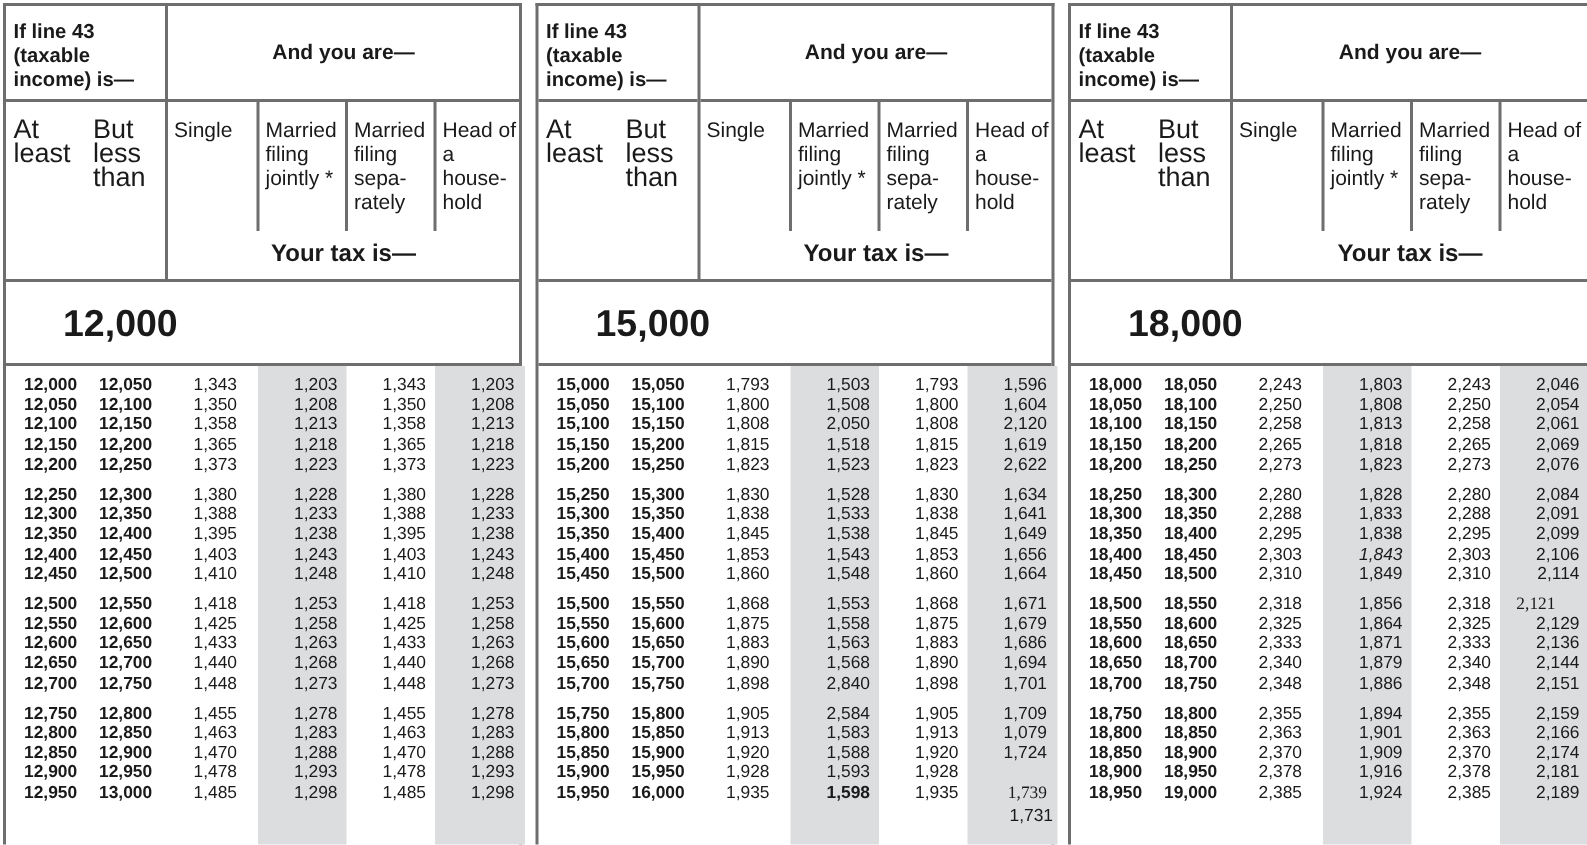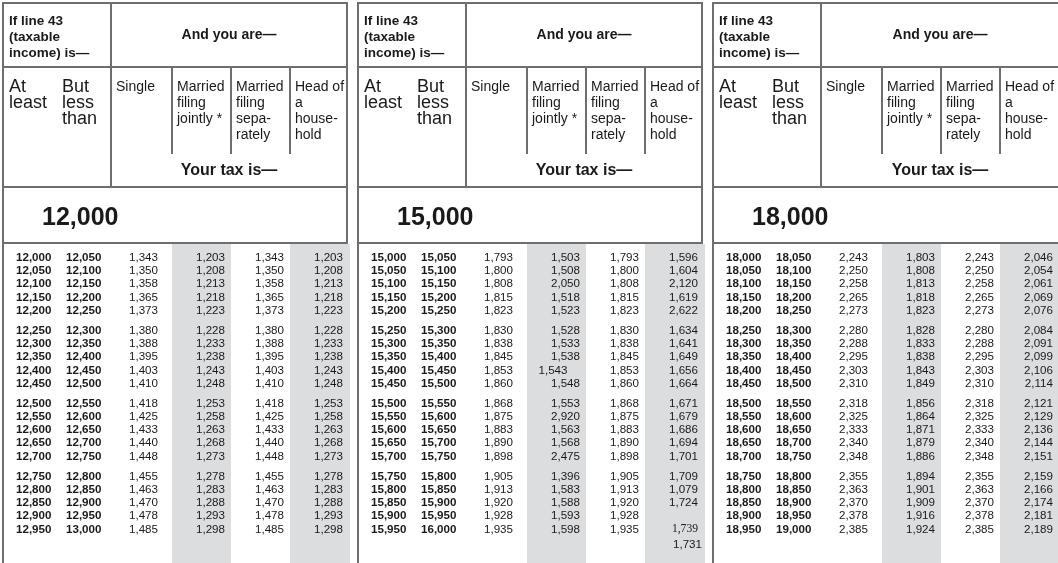--- a/index.html
+++ b/index.html
@@ -363,21 +363,21 @@
             <span class="cell b" style="left: 62px; width: 48px;">15,400</span>
             <span class="cell r" style="left: 108px; width: 46px;">1,845</span>
             <span class="cell r" style="left: 167px; width: 54px;">1,538</span>
             <span class="cell r" style="left: 226px; width: 54px;">1,845</span>
             <span class="cell r" style="left: 285px; width: 54px;">1,649</span>
           </div>
           <div class="row">
             <span class="cell b" style="left: 12px; width: 44px;">15,400</span>
             <span class="cell b" style="left: 62px; width: 48px;">15,450</span>
             <span class="cell r" style="left: 108px; width: 46px;">1,853</span>
-            <span class="cell r" style="left: 167px; width: 54px; text-align: center;">1,543</span>
+            <span class="cell r" style="left: 167px; width: 54px;">1,543</span>
             <span class="cell r" style="left: 226px; width: 54px;">1,853</span>
             <span class="cell r" style="left: 285px; width: 54px;">1,656</span>
           </div>
           <div class="row">
             <span class="cell b" style="left: 12px; width: 44px;">15,450</span>
             <span class="cell b" style="left: 62px; width: 48px;">15,500</span>
             <span class="cell r" style="left: 108px; width: 46px;">1,860</span>
             <span class="cell r" style="left: 167px; width: 54px;">1,548</span>
             <span class="cell r" style="left: 226px; width: 54px;">1,860</span>
             <span class="cell r" style="left: 285px; width: 54px;">1,664</span>
@@ -389,21 +389,21 @@
             <span class="cell b" style="left: 62px; width: 48px;">15,550</span>
             <span class="cell r" style="left: 108px; width: 46px;">1,868</span>
             <span class="cell r" style="left: 167px; width: 54px;">1,553</span>
             <span class="cell r" style="left: 226px; width: 54px;">1,868</span>
             <span class="cell r" style="left: 285px; width: 54px;">1,671</span>
           </div>
           <div class="row">
             <span class="cell b" style="left: 12px; width: 44px;">15,550</span>
             <span class="cell b" style="left: 62px; width: 48px;">15,600</span>
             <span class="cell r" style="left: 108px; width: 46px;">1,875</span>
-            <span class="cell r" style="left: 167px; width: 54px;">2,920</span>
+            <span class="cell r" style="left: 167px; width: 54px;">1,558</span>
             <span class="cell r" style="left: 226px; width: 54px;">1,875</span>
             <span class="cell r" style="left: 285px; width: 54px;">1,679</span>
           </div>
           <div class="row">
             <span class="cell b" style="left: 12px; width: 44px;">15,600</span>
             <span class="cell b" style="left: 62px; width: 48px;">15,650</span>
             <span class="cell r" style="left: 108px; width: 46px;">1,883</span>
             <span class="cell r" style="left: 167px; width: 54px;">1,563</span>
             <span class="cell r" style="left: 226px; width: 54px;">1,883</span>
             <span class="cell r" style="left: 285px; width: 54px;">1,686</span>
@@ -413,31 +413,31 @@
             <span class="cell b" style="left: 62px; width: 48px;">15,700</span>
             <span class="cell r" style="left: 108px; width: 46px;">1,890</span>
             <span class="cell r" style="left: 167px; width: 54px;">1,568</span>
             <span class="cell r" style="left: 226px; width: 54px;">1,890</span>
             <span class="cell r" style="left: 285px; width: 54px;">1,694</span>
           </div>
           <div class="row">
             <span class="cell b" style="left: 12px; width: 44px;">15,700</span>
             <span class="cell b" style="left: 62px; width: 48px;">15,750</span>
             <span class="cell r" style="left: 108px; width: 46px;">1,898</span>
-            <span class="cell r" style="left: 167px; width: 54px;">2,475</span>
+            <span class="cell r" style="left: 167px; width: 54px;">2,840</span>
             <span class="cell r" style="left: 226px; width: 54px;">1,898</span>
             <span class="cell r" style="left: 285px; width: 54px;">1,701</span>
           </div>
         </div>
         <div class="grp">
           <div class="row">
             <span class="cell b" style="left: 12px; width: 44px;">15,750</span>
             <span class="cell b" style="left: 62px; width: 48px;">15,800</span>
             <span class="cell r" style="left: 108px; width: 46px;">1,905</span>
-            <span class="cell r" style="left: 167px; width: 54px;">1,396</span>
+            <span class="cell r" style="left: 167px; width: 54px;">2,584</span>
             <span class="cell r" style="left: 226px; width: 54px;">1,905</span>
             <span class="cell r" style="left: 285px; width: 54px;">1,709</span>
           </div>
           <div class="row">
             <span class="cell b" style="left: 12px; width: 44px;">15,800</span>
             <span class="cell b" style="left: 62px; width: 48px;">15,850</span>
             <span class="cell r" style="left: 108px; width: 46px;">1,913</span>
             <span class="cell r" style="left: 167px; width: 54px;">1,583</span>
             <span class="cell r" style="left: 226px; width: 54px;">1,913</span>
             <span class="cell r" style="left: 285px; width: 54px;">1,079</span>
@@ -455,21 +455,21 @@
             <span class="cell b" style="left: 62px; width: 48px;">15,950</span>
             <span class="cell r" style="left: 108px; width: 46px;">1,928</span>
             <span class="cell r" style="left: 167px; width: 54px;">1,593</span>
             <span class="cell r" style="left: 226px; width: 54px;">1,928</span>
             <span class="cell r" style="left: 289px; width: 54px; margin-top: 29px;">1,731</span>
           </div>
           <div class="row">
             <span class="cell b" style="left: 12px; width: 44px;">15,950</span>
             <span class="cell b" style="left: 62px; width: 48px;">16,000</span>
             <span class="cell r" style="left: 108px; width: 46px;">1,935</span>
-            <span class="cell r" style="left: 167px; width: 54px;">1,598</span>
+            <span class="cell r" style="left: 167px; width: 54px; font-weight: bold;">1,598</span>
             <span class="cell r" style="left: 226px; width: 54px;">1,935</span>
             <span class="cell r" style="left: 285px; width: 54px; font-family: Liberation Serif, serif;">1,739</span>
           </div>
         </div>
       </div>
     </div>
     <div class="panel p2">
       <div class="hdr">
         <div class="hdr-left">
           <div class="hdr-left-top">If line 43
@@ -568,41 +568,41 @@
             <span class="cell b" style="left: 62px; width: 48px;">18,400</span>
             <span class="cell r" style="left: 108px; width: 46px;">2,295</span>
             <span class="cell r" style="left: 167px; width: 54px;">1,838</span>
             <span class="cell r" style="left: 226px; width: 54px;">2,295</span>
             <span class="cell r" style="left: 285px; width: 54px;">2,099</span>
           </div>
           <div class="row">
             <span class="cell b" style="left: 12px; width: 44px;">18,400</span>
             <span class="cell b" style="left: 62px; width: 48px;">18,450</span>
             <span class="cell r" style="left: 108px; width: 46px;">2,303</span>
-            <span class="cell r" style="left: 167px; width: 54px;">1,843</span>
+            <span class="cell r" style="left: 167px; width: 54px; font-style: italic;">1,843</span>
             <span class="cell r" style="left: 226px; width: 54px;">2,303</span>
             <span class="cell r" style="left: 285px; width: 54px;">2,106</span>
           </div>
           <div class="row">
             <span class="cell b" style="left: 12px; width: 44px;">18,450</span>
             <span class="cell b" style="left: 62px; width: 48px;">18,500</span>
             <span class="cell r" style="left: 108px; width: 46px;">2,310</span>
             <span class="cell r" style="left: 167px; width: 54px;">1,849</span>
             <span class="cell r" style="left: 226px; width: 54px;">2,310</span>
             <span class="cell r" style="left: 285px; width: 54px;">2,114</span>
           </div>
         </div>
         <div class="grp">
           <div class="row">
             <span class="cell b" style="left: 12px; width: 44px;">18,500</span>
             <span class="cell b" style="left: 62px; width: 48px;">18,550</span>
             <span class="cell r" style="left: 108px; width: 46px;">2,318</span>
             <span class="cell r" style="left: 167px; width: 54px;">1,856</span>
             <span class="cell r" style="left: 226px; width: 54px;">2,318</span>
-            <span class="cell r" style="left: 285px; width: 54px;">2,121</span>
+            <span class="cell r" style="left: 269px; width: 54px; font-family: Liberation Serif, serif;">2,121</span>
           </div>
           <div class="row">
             <span class="cell b" style="left: 12px; width: 44px;">18,550</span>
             <span class="cell b" style="left: 62px; width: 48px;">18,600</span>
             <span class="cell r" style="left: 108px; width: 46px;">2,325</span>
             <span class="cell r" style="left: 167px; width: 54px;">1,864</span>
             <span class="cell r" style="left: 226px; width: 54px;">2,325</span>
             <span class="cell r" style="left: 285px; width: 54px;">2,129</span>
           </div>
           <div class="row">

